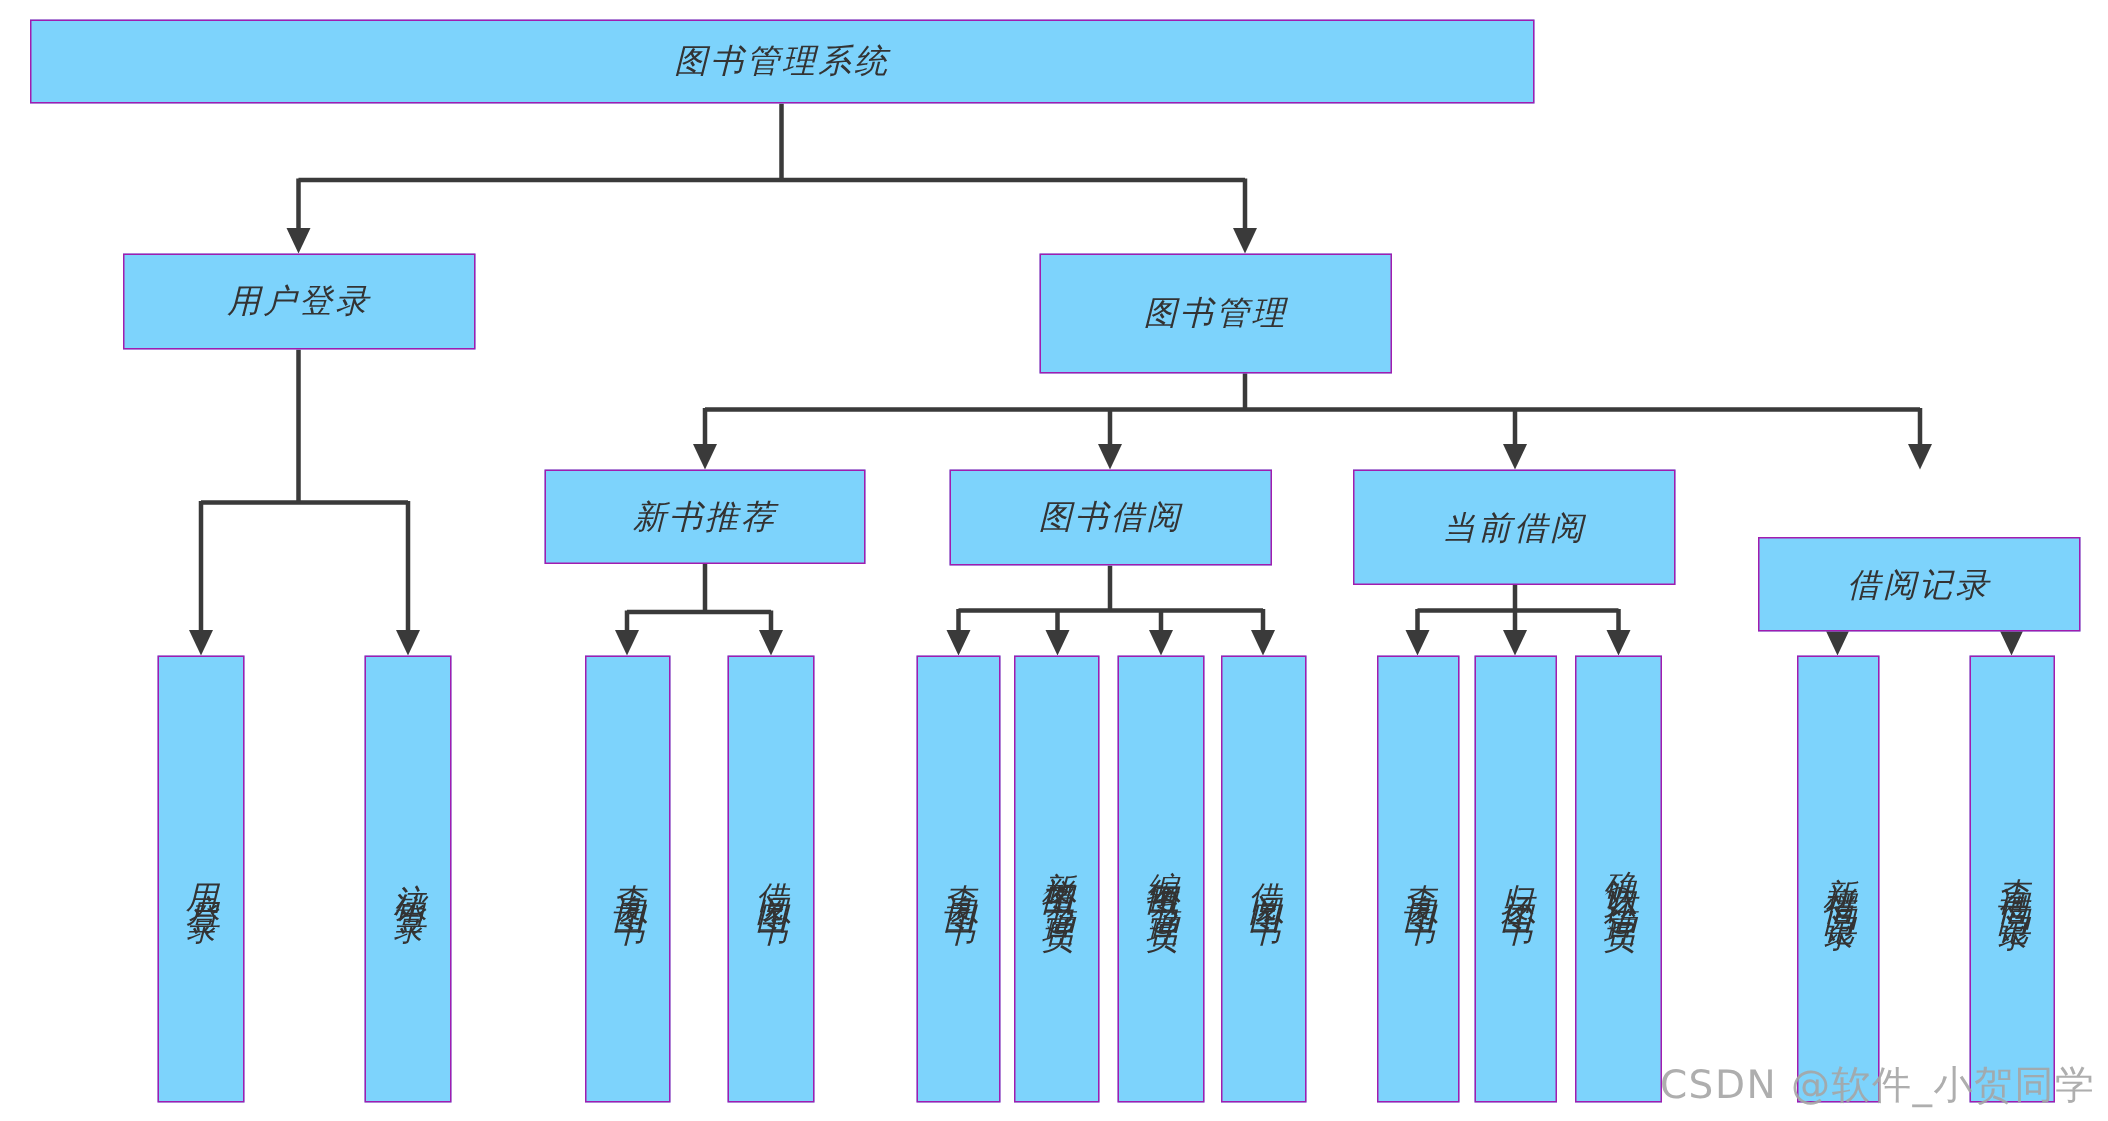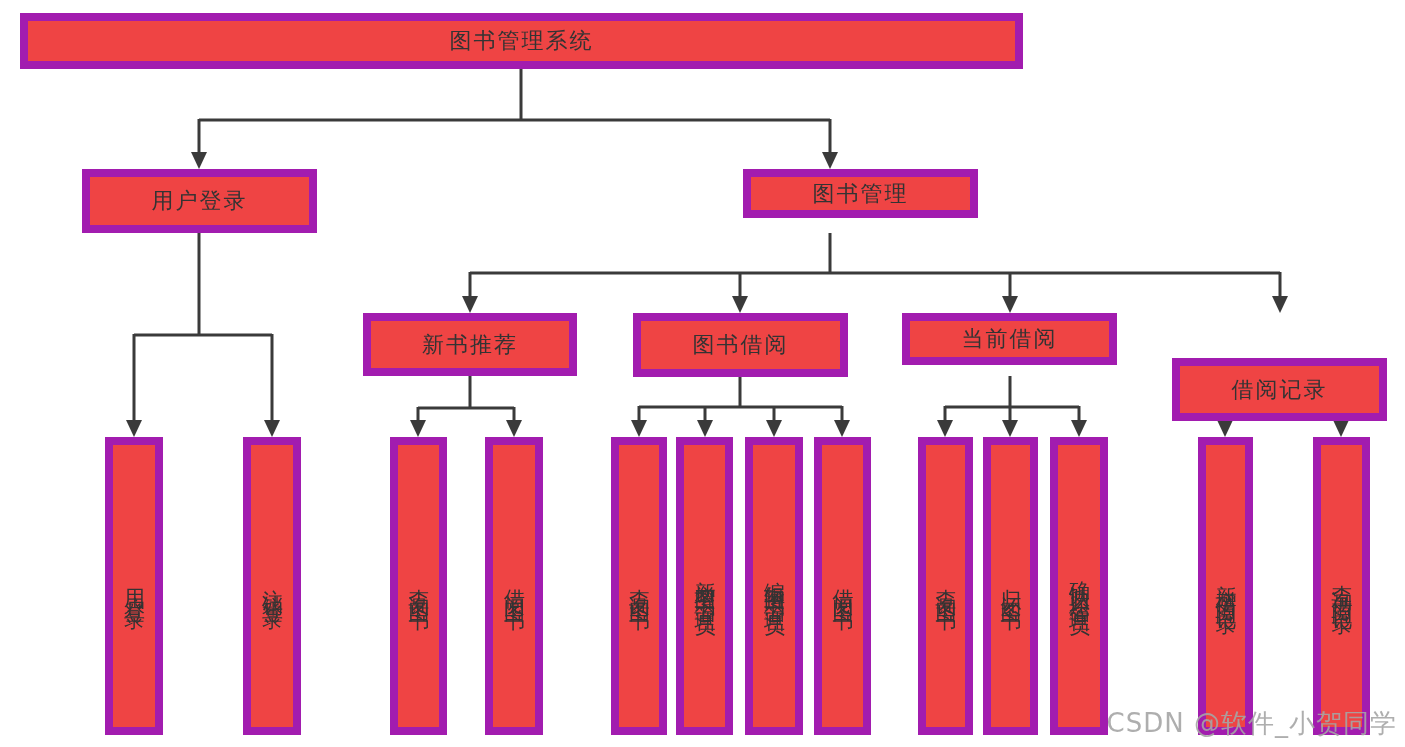--- a/index.html
+++ b/index.html
@@ -18,45 +18,46 @@
   #wires {
     position: absolute;
     left: 0;
     top: 0;
     width: 1405px;
     height: 747px;
   }
   .box {
     position: absolute;
     box-sizing: border-box;
-    border: 8px solid #a21caf;
-    background: #ef4444;
+    border: 1px solid #a21caf;
+    background: #7dd3fc;
     display: flex;
     align-items: center;
     justify-content: center;
     color: #333333;
     font-size: 22px;
     letter-spacing: 2px;
     white-space: nowrap;
+    font-style: italic;
   }
   .vbox {
     writing-mode: vertical-rl;
     text-orientation: mixed;
     font-size: 21px;
     letter-spacing: 7px;
     line-height: 1;
     white-space: nowrap;
   }
   
   .b-root   { left: 20px;   top: 13px;  width: 1003px; height: 56px; }
   .b-login  { left: 82px;   top: 169px; width: 235px;  height: 64px; }
-  .b-mgmt   { left: 743px;  top: 169px; width: 235px;  height: 49px; }
+  .b-mgmt   { left: 693px;  top: 169px; width: 235px;  height: 80px; }
   .b-newrec { left: 363px;  top: 313px; width: 214px;  height: 63px; text-align: right; }
   .b-borrow { left: 633px;  top: 313px; width: 215px;  height: 64px; }
-  .b-curr   { left: 902px;  top: 313px; width: 215px;  height: 52px; }
+  .b-curr   { left: 902px;  top: 313px; width: 215px;  height: 77px; }
   .b-record { left: 1172px; top: 313px; width: 215px;  height: 63px; margin-top: 45px; }
   
   .leaf { top: 437px; height: 298px; }
   .l-1a { left: 105px;  width: 58px; }
   .l-1b { left: 243px;  width: 58px; }
   .l-2a { left: 390px;  width: 57px; }
   .l-2b { left: 485px;  width: 58px; }
   .l-3a { left: 611px;  width: 56px; }
   .l-3b { left: 676px;  width: 57px; letter-spacing: 5px; }
   .l-3c { left: 745px;  width: 58px; letter-spacing: 5px; }

